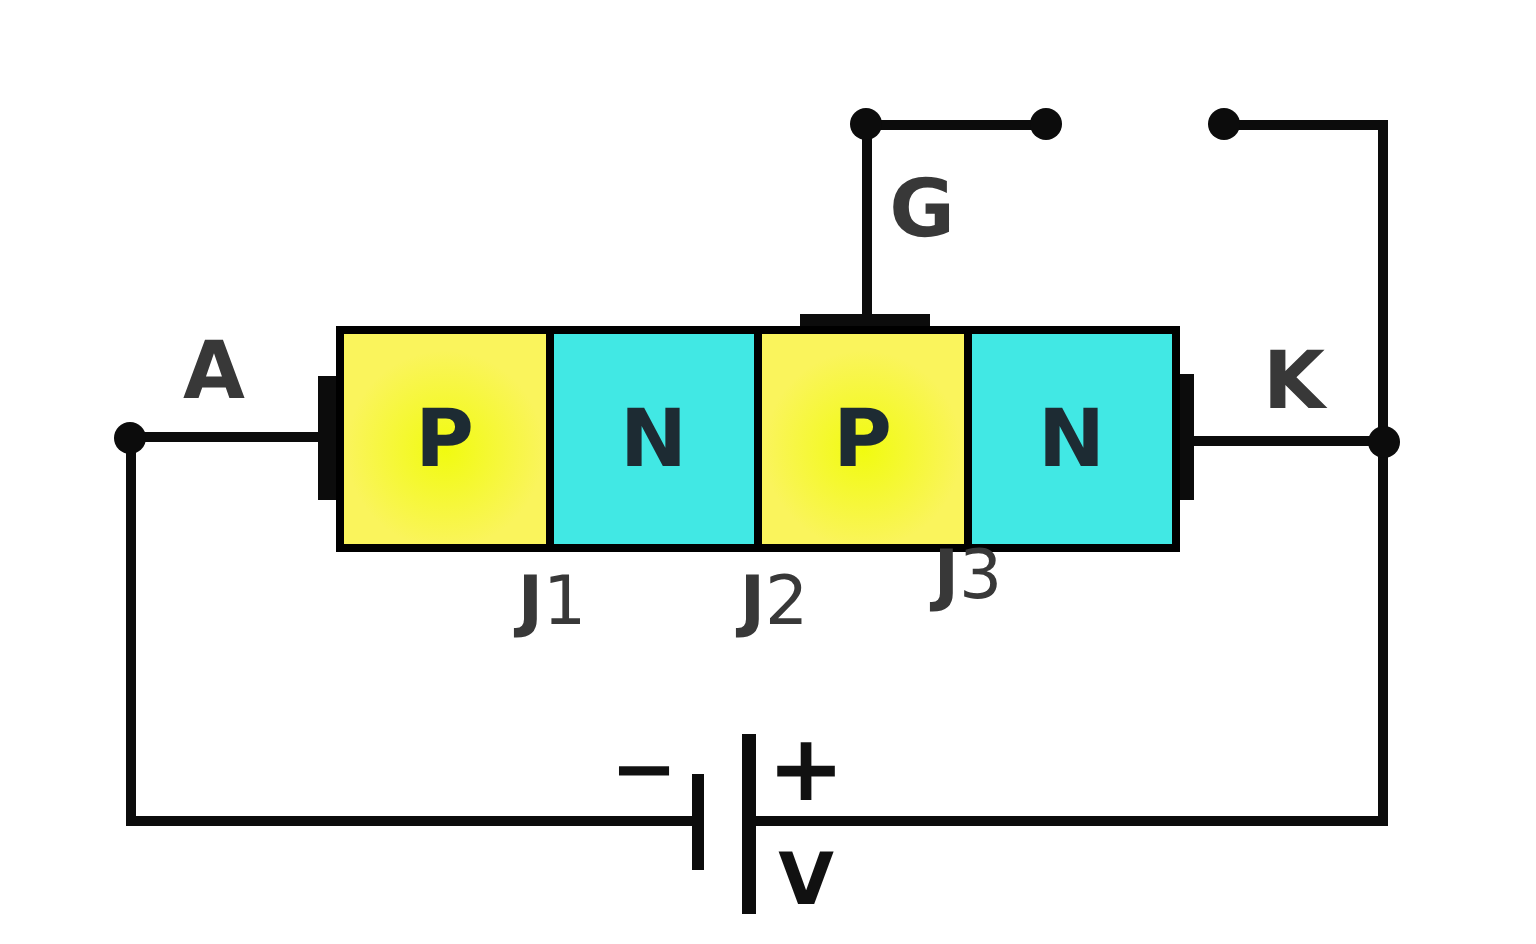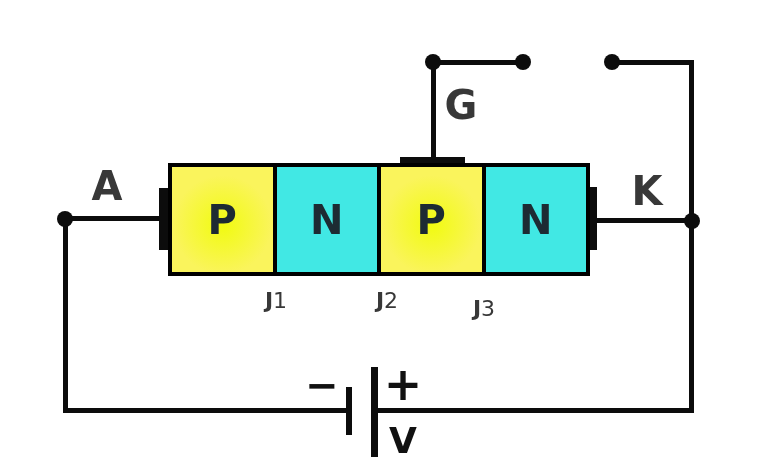--- a/index.html
+++ b/index.html
@@ -42,21 +42,21 @@
   }
   .region.n{background:var(--n-region);}
   .region-letter{
     font-size:40px;font-weight:700;color:var(--region-text);line-height:1;
   }
   .label{
     position:absolute;transform:translate(-50%,-50%);
     color:var(--terminal-text);font-weight:700;line-height:1;white-space:nowrap;
   }
   .terminal-label{font-size:40px;}
-  .junction-label{font-size:22px;}
+  .junction-label{font-size:34px;}
   .junction-label .num{font-weight:400;}
   .battery-sign{color:#111;}
   .minus-sign{font-size:40px;font-weight:800;}
   .plus-sign{font-size:46px;font-weight:700;}
   .voltage-label{font-size:36px;color:#111;}
 </style>
 </head>
 <body>
 
 <div class="canvas">
@@ -95,21 +95,21 @@
       <span class="region-letter">N</span>
     </div>
   </div>
 
   <div class="label terminal-label" style="left:107px;top:186px;">A</div>
   <div class="label terminal-label" style="left:461px;top:105px;">G</div>
   <div class="label terminal-label" style="left:647px;top:191px;">K</div>
 
   <div class="label junction-label" style="left:276px;top:301px;"><span>J</span><span class="num">1</span></div>
   <div class="label junction-label" style="left:387px;top:301px;"><span>J</span><span class="num">2</span></div>
-  <div class="label junction-label" style="left:484px;top:309px;"><span>J</span><span class="num">3</span></div>
+  <div class="label junction-label" style="left:484px;top:288px;"><span>J</span><span class="num">3</span></div>
 
   <div class="contact" style="left:346px;top:387px;width:6px;height:48px;"></div>
   <div class="contact" style="left:371px;top:367px;width:7px;height:90px;"></div>
   <div class="label battery-sign minus-sign" style="left:322px;top:385px;">−</div>
   <div class="label battery-sign plus-sign" style="left:403px;top:384px;">+</div>
   <div class="label voltage-label" style="left:403px;top:441px;">V</div>
 
 </div>
 
 </body></html>

